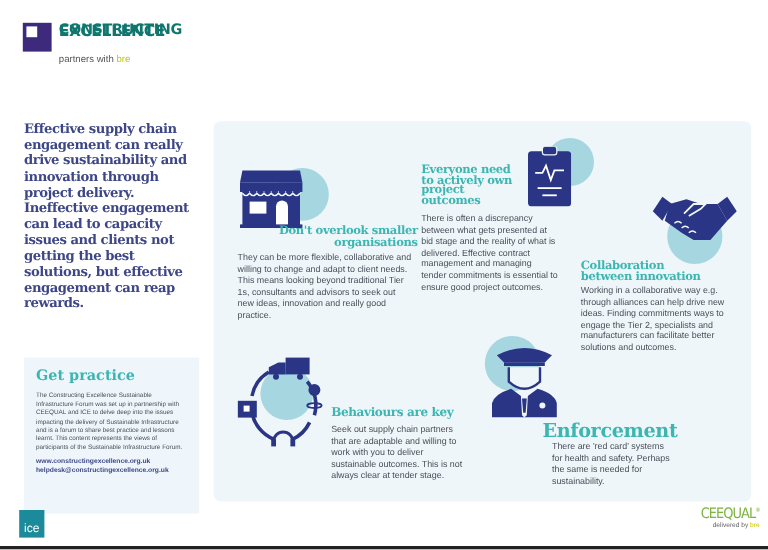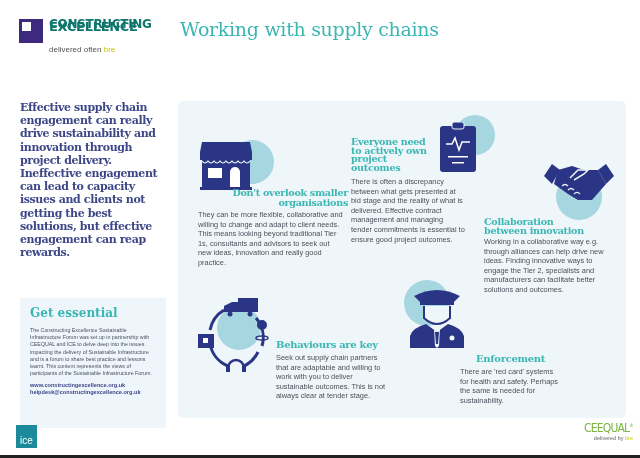--- a/index.html
+++ b/index.html
@@ -41,31 +41,30 @@
   .ceequal-sub { font-size: 5.5px; color: #666; }
   .ceequal-sub .bre { color: #c8c800; }
 </style>
 </head>
 <body>
 
 <div class="logo">
   <div class="logo-mark"></div>
   <div class="logo-line1">CONSTRUCTING</div>
   <div class="logo-line2">EXCELLENCE</div>
-  <div class="logo-sub"><span>delivered often </span><span class="bre">bre</span></div>
+  <div class="logo-sub"><span>partners with </span><span class="bre">bre</span></div>
 </div>
 
 <div class="title">
-  <div>Working with supply chains</div>
 </div>
 
 <div class="intro">Effective supply chain engagement can really drive sustainability and innovation through project delivery. Ineffective engagement can lead to capacity issues and clients not getting the best solutions, but effective engagement can reap rewards.</div>
 
 <div class="get-involved">
-  <div class="gi-title">Get essential</div>
+  <div class="gi-title">Get practice</div>
   <div class="gi-body">The Constructing Excellence Sustainable Infrastructure Forum was set up in partnership with CEEQUAL and ICE to delve deep into the issues impacting the delivery of Sustainable Infrastructure and is a forum to share best practice and lessons learnt. This content represents the views of participants of the Sustainable Infrastructure Forum.</div>
   <div class="gi-links">
     <span class="gi-link">www.constructingexcellence.org.uk</span>
     <span class="gi-link">helpdesk@constructingexcellence.org.uk</span>
   </div>
 </div>
 
 <div class="ice-logo">ice</div>
 
 <div class="panel"></div>
@@ -97,21 +96,21 @@
 
 <div class="circle" style="left:556px; top:174px; width:46px; height:46px;"></div>
 <svg style="position:absolute; left:544px; top:160px;" width="70" height="44" viewBox="0 0 70 44">
   <path d="M0 16 L8 4 L16 10 L8 24 Z" fill="#2a3585"></path>
   <path d="M70 16 L62 4 L54 10 L62 24 Z" fill="#2a3585"></path>
   <path d="M14 10 L28 6 L40 10 L54 10 L62 24 L48 40 L34 40 L24 34 L10 24 Z" fill="#2a3585"></path>
   <path d="M26 18 L34 10 L44 10 L40 14 L30 20" stroke="#eef6f9" stroke-width="1.5" fill="none"></path>
   <path d="M18 26 q3 -3 6 0 M24 30 q3 -3 6 0 M30 34 q3 -3 6 0" stroke="#eef6f9" stroke-width="1.2" fill="none"></path>
 </svg>
 <div class="section-title" style="left:484px; top:218px; width:100px; font-size:9.6px; line-height:8.6px;">Collaboration between innovation</div>
-<div class="section-body" style="left:484px; top:237px; width:135px;">Working in a collaborative way e.g. through alliances can help drive new ideas. Finding innovative ways to engage the Tier 2, specialists and manufacturers can facilitate better solutions and outcomes.</div>
+<div class="section-body" style="left:484px; top:237px; width:135px;">Working in a collaborative way e.g. through alliances can help drive new ideas. Finding commitments ways to engage the Tier 2, specialists and manufacturers can facilitate better solutions and outcomes.</div>
 
 <div class="circle" style="left:217px; top:306px; width:44px; height:44px;"></div>
 <svg style="position:absolute; left:198px; top:296px;" width="78" height="82" viewBox="0 0 78 82">
   <path d="M26 14 A30 30 0 0 0 12 34" stroke="#2a3585" stroke-width="3" fill="none"></path>
   <path d="M58 22 A30 30 0 0 1 64 50" stroke="#2a3585" stroke-width="3" fill="none"></path>
   <path d="M12 48 A30 30 0 0 0 30 70" stroke="#2a3585" stroke-width="3" fill="none"></path>
   <path d="M46 70 A30 30 0 0 0 60 56" stroke="#2a3585" stroke-width="3" fill="none"></path>
   <rect x="40" y="2" width="20" height="14" fill="#2a3585"></rect>
   <path d="M26 10 L34 6 L40 6 L40 16 L26 16 Z" fill="#2a3585"></path>
   <circle cx="32" cy="18" r="2.5" fill="#2a3585"></circle>
@@ -130,21 +129,21 @@
 <div class="circle" style="left:404px; top:280px; width:46px; height:46px;"></div>
 <svg style="position:absolute; left:408px; top:288px;" width="58" height="60" viewBox="0 0 58 60">
   <path d="M6 8 Q29 -4 52 8 L46 14 L12 14 Z" fill="#2a3585"></path>
   <rect x="12" y="14" width="34" height="3" fill="#2a3585"></rect>
   <path d="M16 18 L16 30 Q29 42 42 30 L42 18" stroke="#2a3585" stroke-width="2" fill="#eef6f9"></path>
   <path d="M2 60 L2 48 Q4 40 18 36 L29 44 L40 36 Q54 40 56 48 L56 60 Z" fill="#2a3585"></path>
   <path d="M26 40 L29 44 L32 40 L31 58 L29 60 L27 58 Z" fill="#eef6f9"></path>
   <path d="M27 44 L31 44 L30 56 L28 56 Z" fill="#2a3585"></path>
   <circle cx="44" cy="50" r="2.5" fill="#eef6f9"></circle>
 </svg>
-<div class="section-title" style="left:476px; top:353px; width:100px; font-size:10px; line-height:11px;">Enforcement</div>
+<div class="section-title" style="left:452px; top:353px; width:100px; font-size:16px; line-height:11px;">Enforcement</div>
 <div class="section-body" style="left:460px; top:367px; width:100px;">There are 'red card' systems for health and safety. Perhaps the same is needed for sustainability.</div>
 
 <div class="ceequal">
   <div class="ceequal-word"><span>CEEQUAL</span><sup style="font-size:5px;">®</sup></div>
   <div class="ceequal-sub"><span>delivered by </span><span class="bre">bre</span></div>
 </div>
 
 <div class="bottom-strip"></div>
 
 </body></html>

